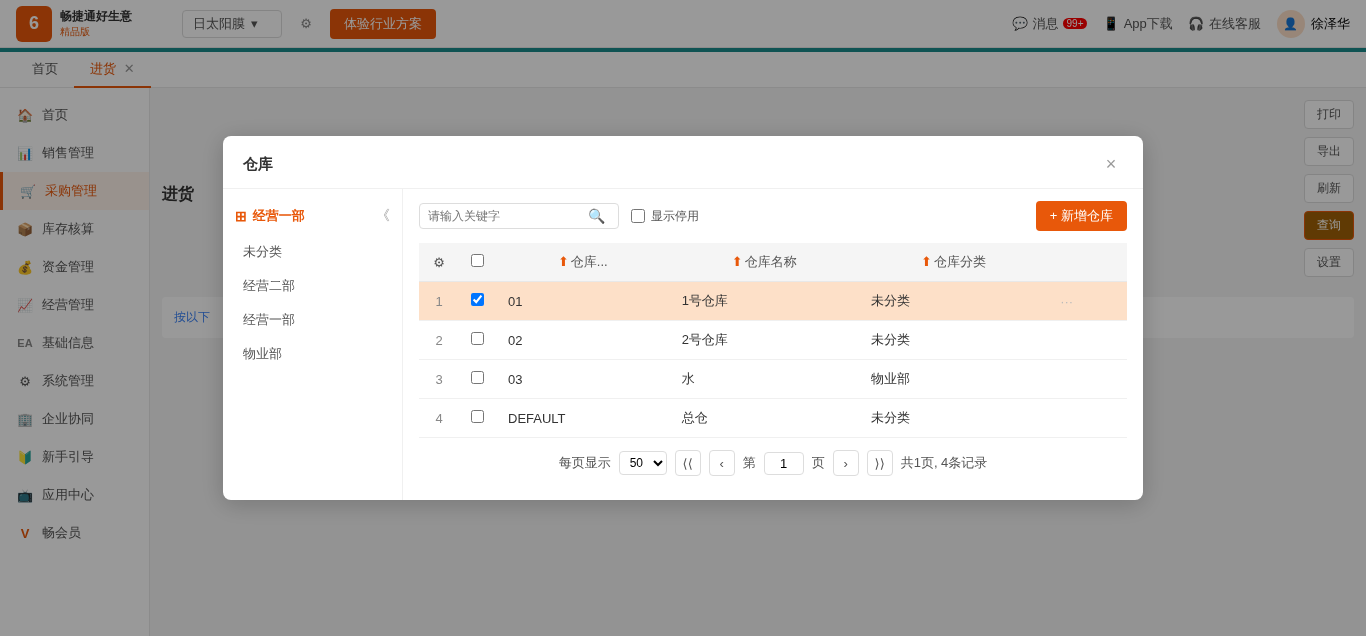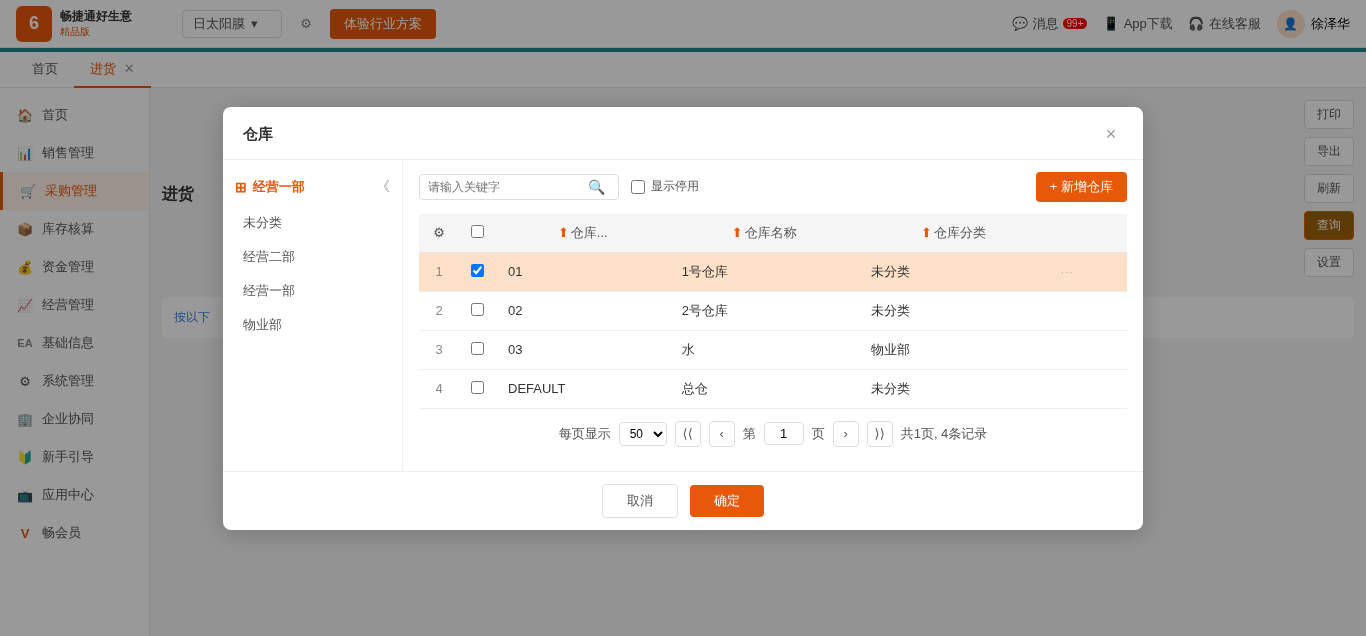--- a/index.html
+++ b/index.html
@@ -519,18 +519,14 @@
           <span>第</span>
           <input class="page-input" type="text" value="1" style="">
           <span>页</span>
           <div class="page-btn">›</div>
           <div class="page-btn">⟩⟩</div>
           <span>共1页, 4条记录</span>
         </div>
       </div>
     </div>
 
-    <div class="dialog-footer">
-      <button class="btn-cancel">取消</button>
-      <button class="btn-confirm">确定</button>
-    </div>
   </div>
 </div>
 
 </body></html>

